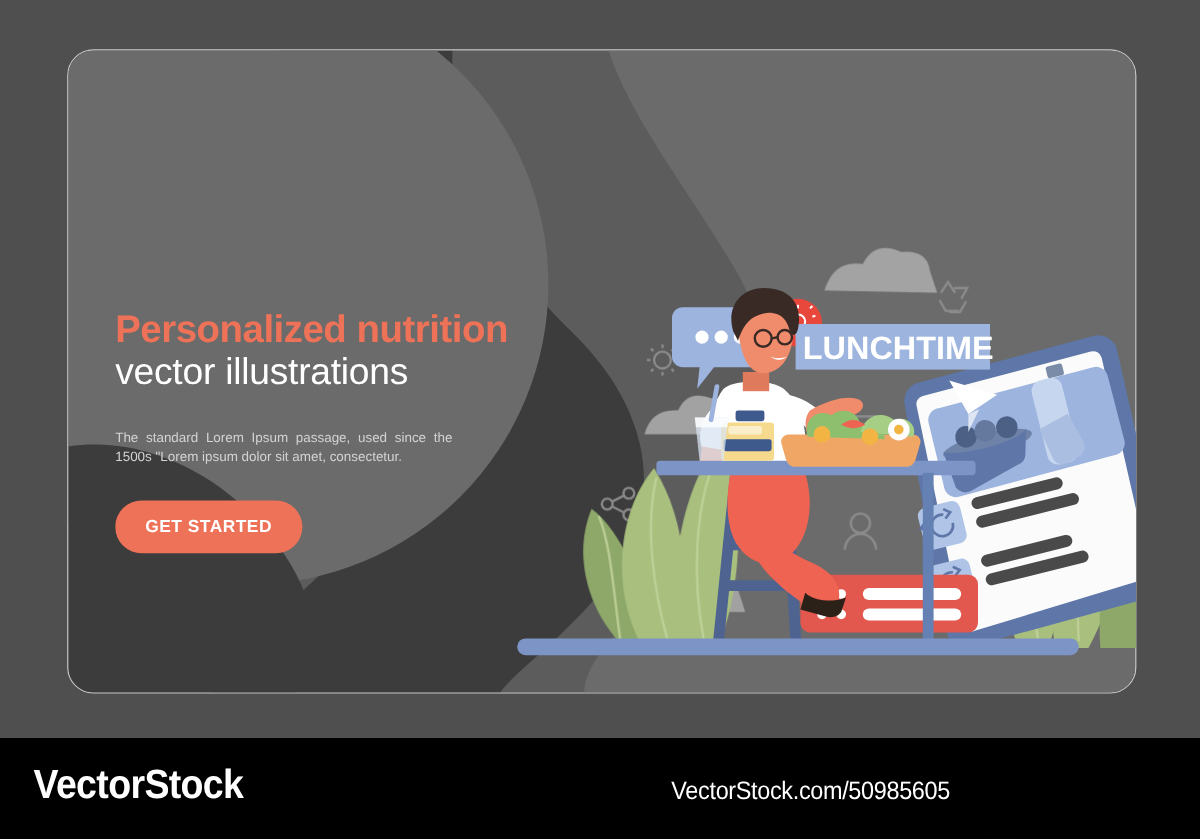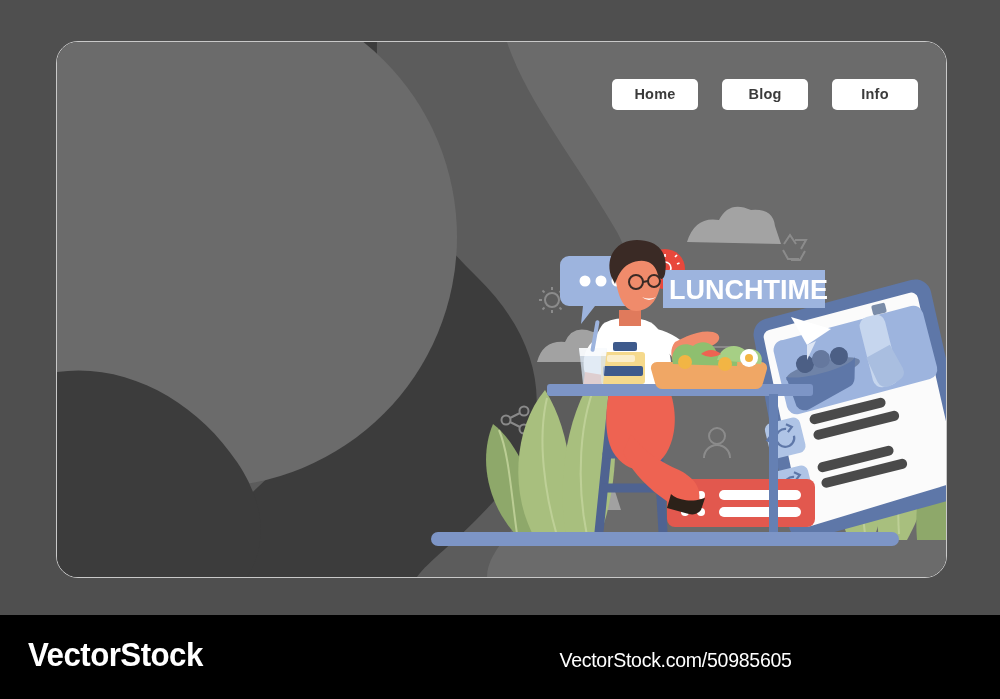--- a/index.html
+++ b/index.html
@@ -150,26 +150,27 @@
 
       <path d="M320,0 C318,95 352,170 420,235 C492,305 500,390 438,458
                C400,500 372,518 360,535 L120,535 C160,470 230,430 268,372
                C316,298 300,205 240,130 C205,86 182,40 175,0 Z" fill="#3C3C3C"></path>
 
       <circle cx="150" cy="195" r="250" fill="#6B6B6B"></circle>
 
       <path d="M0,330 C70,320 140,360 180,420 C215,472 205,512 190,535 L0,535 Z" fill="#3C3C3C"></path>
     </svg>
 
-    <div class="nav">
-      <button class="nav-btn">Home</button>
-      <button class="nav-btn">Blog</button>
-      <button class="nav-btn">Info</button>
+
+    <div class="hero">
+      <h1 class="hero-title-1">Personalized nutrition</h1>
+      <h2 class="hero-title-2">vector illustrations</h2>
+      <p class="hero-sub">The standard Lorem Ipsum passage, used since the 1500s "Lorem ipsum dolor sit amet, consectetur.</p>
+      <button class="cta">GET STARTED</button>
     </div>
-
 
     <svg id="illustration" viewBox="0 0 530 535">
 
       <g stroke="#8E8E8E" stroke-width="2" fill="none" opacity=".95">
 
         <g transform="translate(135,258)">
           <circle cx="0" cy="0" r="7"></circle>
           <line x1="0" y1="-13" x2="0" y2="-10"></line>
           <line x1="0" y1="10" x2="0" y2="13"></line>
           <line x1="-13" y1="0" x2="-10" y2="0"></line>

